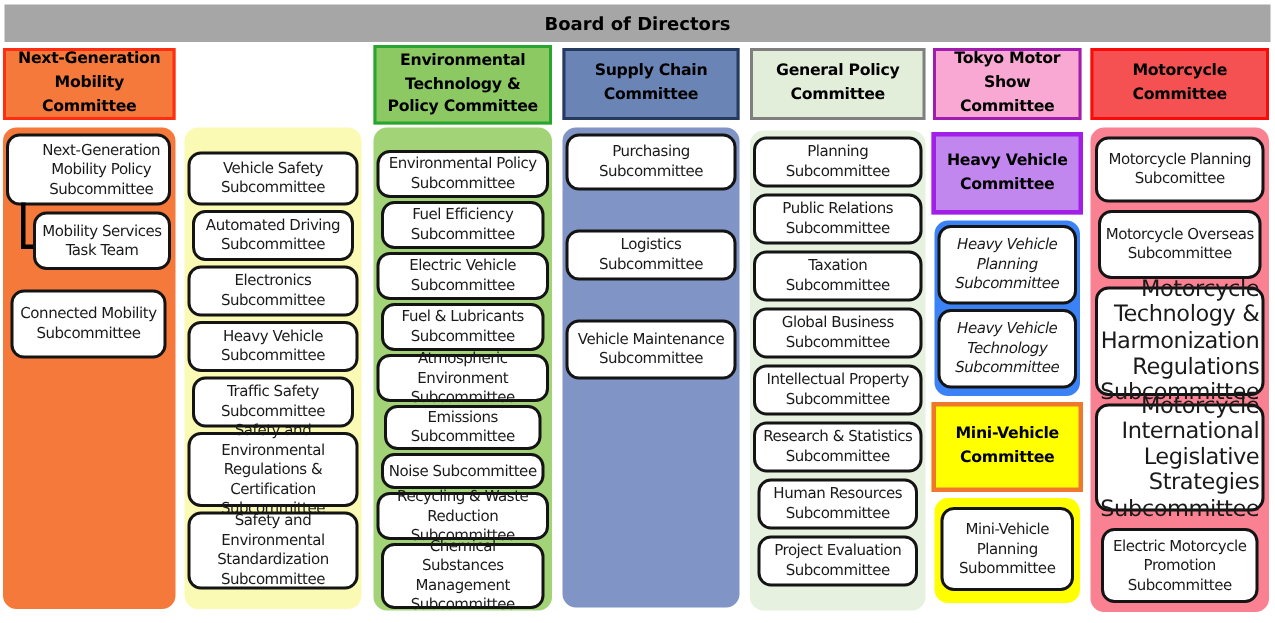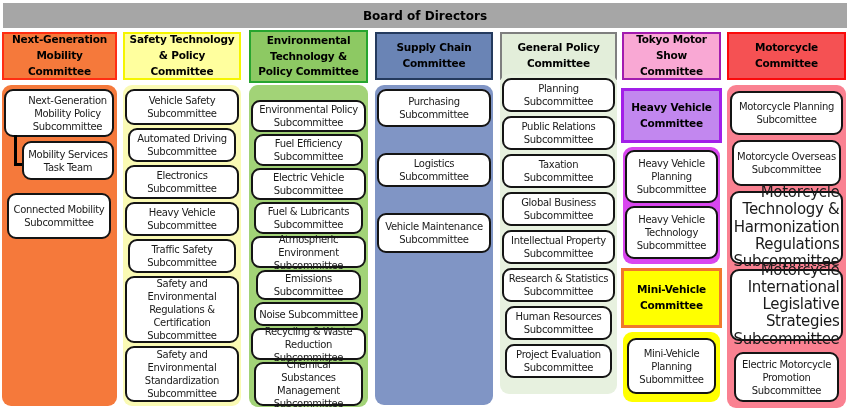--- a/index.html
+++ b/index.html
@@ -24,21 +24,21 @@
   .h-safety{background:#FFFF9E;border:2px solid #F5F500;}
   .b-safety{background:#FAFAB4;}
   .h-env{background:#8DC963;border:2px solid #27A52F;}
   .b-env{background:#A2D377;}
   .h-supply{background:#6A84B5;border:2px solid #243A5E;color:#000;}
   .b-supply{background:#8095C5;}
   .h-general{background:#E3EEDA;border:2px solid #7F7F7F;}
   .b-general{background:#E7F1DF;}
   .h-tokyo{background:#f9a8d4;border:2px solid #a21caf;}
   .h-heavy{background:#C287EF;border:3px solid #A21FE8;}
-  .b-heavy{background:#d946ef;}
+  .b-heavy{background:#3b82f6;font-style:italic;}
   .h-mini{background:#FFFF00;border:3px solid #F0782C;}
   .b-mini{background:#FFFF00;}
   .h-moto{background:#F55153;border:2px solid #FB0A0A;}
   .b-moto{background:#FA8191;}
   .connector{position:absolute;border-left:3px solid #000;border-bottom:3px solid #000;}
 </style>
 </head>
 <body>
 
 <div class="stage">
@@ -48,23 +48,22 @@
   </div>
 
   <div class="hdr h-nextgen" style="left:2px;top:32px;width:115px;height:48px;">Next-Generation Mobility Committee</div>
   <div class="colbody b-nextgen" style="left:2px;top:85px;width:115px;height:321px;">
     <div class="box abs" style="left:2px;top:4px;width:110px;height:48px;padding-left:20px;">Next-Generation Mobility Policy Subcommittee</div>
     <div class="connector" style="left:12px;top:50px;width:8px;height:28px;"></div>
     <div class="box abs" style="left:20px;top:56px;width:92px;height:39px;">Mobility Services Task Team</div>
     <div class="box abs" style="left:5px;top:108px;width:104px;height:46px;">Connected Mobility Subcommittee</div>
   </div>
 
-  <div class="hdr h-safety" style="left:123px;top:32px;width:118px;height:48px;">Safety Technology &amp; Policy Committee</div>
   <div class="colbody b-safety" style="left:123px;top:85px;width:118px;height:321px;">
-    <div class="stack" style="padding:4px 2px;gap:3px;">
+    <div class="stack" style="padding:16px 2px;gap:3px;">
       <div class="box" style="min-height:36px;">Vehicle Safety Subcommittee</div>
       <div class="box" style="min-height:34px;margin:0 3px;">Automated Driving Subcommittee</div>
       <div class="box" style="min-height:34px;">Electronics Subcommittee</div>
       <div class="box" style="min-height:34px;">Heavy Vehicle Subcommittee</div>
       <div class="box" style="min-height:34px;margin:0 3px;">Traffic Safety Subcommittee</div>
       <div class="box" style="min-height:50px;">Safety and Environmental Regulations &amp; Certification Subcommittee</div>
       <div class="box" style="min-height:52px;">Safety and Environmental Standardization Subcommittee</div>
     </div>
   </div>
 
@@ -86,21 +85,21 @@
   <div class="hdr h-supply" style="left:375px;top:32px;width:118px;height:48px;">Supply Chain Committee</div>
   <div class="colbody b-supply" style="left:375px;top:85px;width:118px;height:320px;">
     <div class="stack" style="padding:4px 2px;gap:26px;">
       <div class="box" style="min-height:38px;">Purchasing Subcommittee</div>
       <div class="box" style="min-height:34px;">Logistics Subcommittee</div>
       <div class="box" style="min-height:40px;">Vehicle Maintenance Subcommittee</div>
     </div>
   </div>
 
   <div class="hdr h-general" style="left:500px;top:32px;width:117px;height:48px;">General Policy Committee</div>
-  <div class="colbody b-general" style="left:500px;top:74px;width:117px;height:320px;">
+  <div class="colbody b-general" style="left:500px;top:87px;width:117px;height:320px;">
     <div class="stack" style="padding:4px 2px;gap:4px;">
       <div class="box" style="min-height:26px;">Planning Subcommittee</div>
       <div class="box" style="min-height:34px;">Public Relations Subcommittee</div>
       <div class="box" style="min-height:26px;">Taxation Subcommittee</div>
       <div class="box" style="min-height:34px;">Global Business Subcommittee</div>
       <div class="box" style="min-height:34px;">Intellectual Property Subcommittee</div>
       <div class="box" style="min-height:30px;">Research &amp; Statistics Subcommittee</div>
       <div class="box" style="min-height:30px;margin:0 3px;">Human Resources Subcommittee</div>
       <div class="box" style="min-height:34px;margin:0 3px;">Project Evaluation Subcommittee</div>
     </div>

